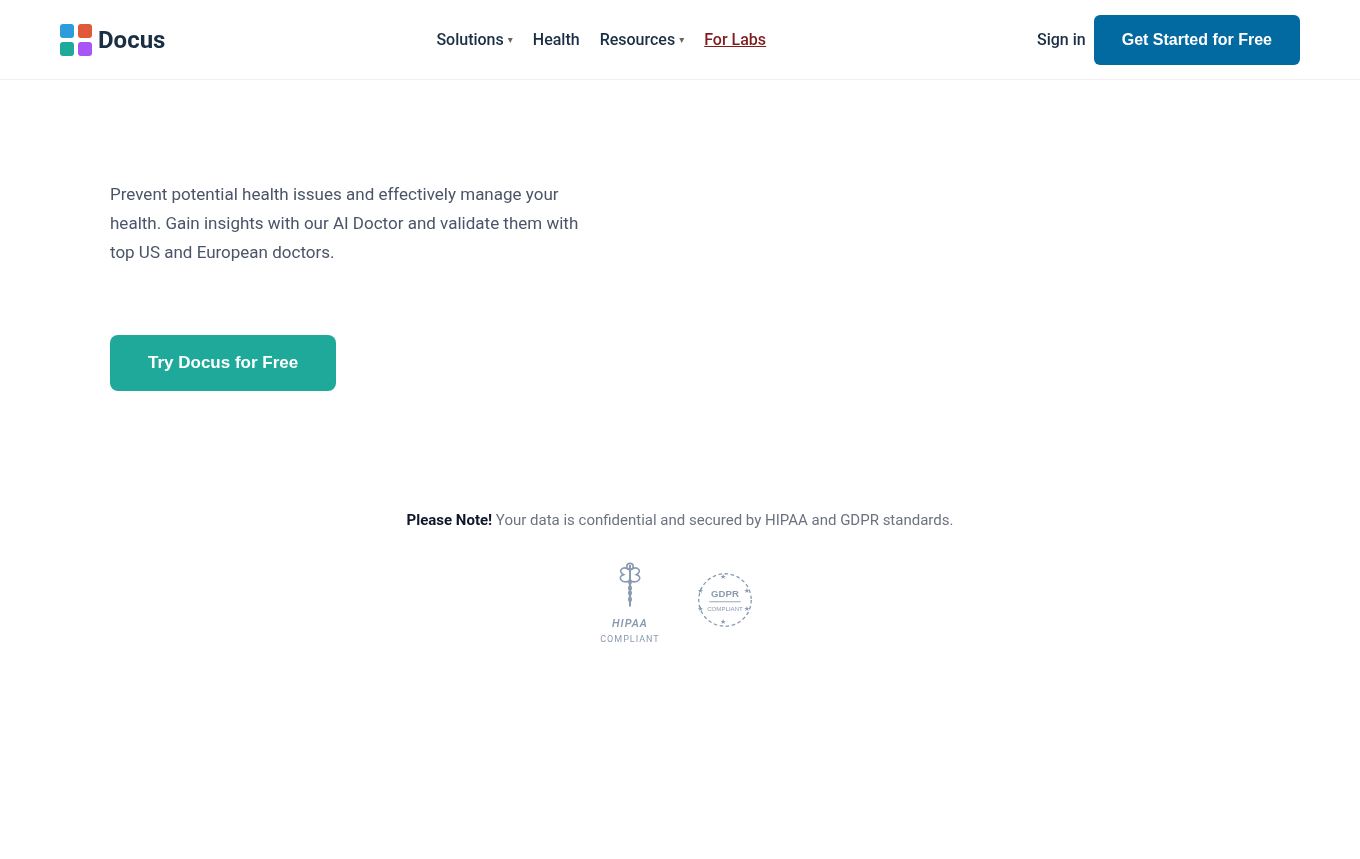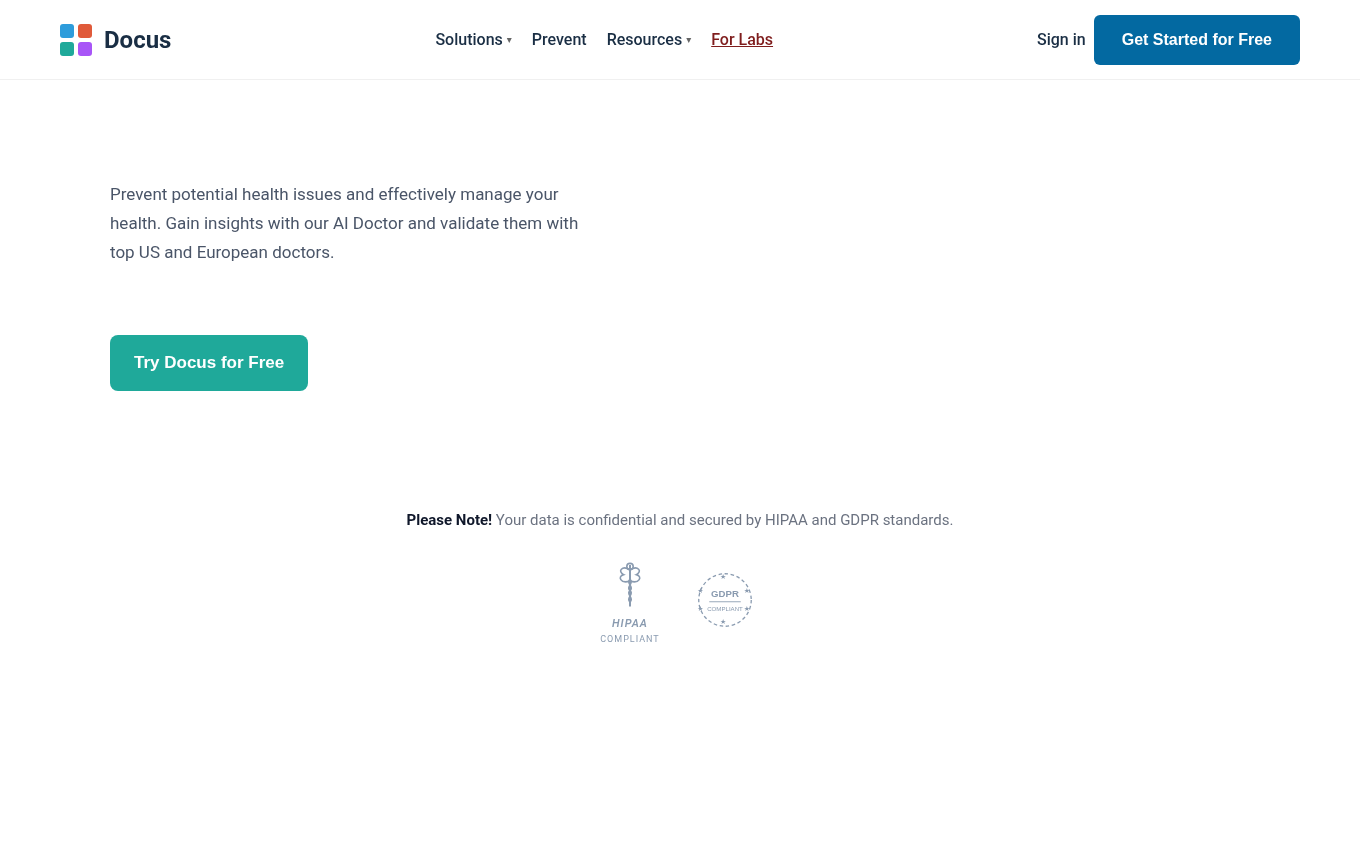--- a/index.html
+++ b/index.html
@@ -11,21 +11,21 @@
       align-items: center;
       justify-content: space-between;
       padding: 0 60px;
       height: 80px;
       border-bottom: 1px solid #f0f0f0;
       background: #fff;
     }
     .nav-logo {
       display: flex;
       align-items: center;
-      gap: 12px;
+      gap: 6px;
       text-decoration: none;
       font-size: 24px;
       font-weight: 700;
       color: #1a2e44;
     }
     .logo-icon {
       width: 32px;
       height: 32px;
     }
     .nav-links {
@@ -97,21 +97,21 @@
       font-size: 17px;
       line-height: 1.7;
       color: #4a5568;
       max-width: 480px;
       margin-bottom: 68px;
     }
     .try-btn {
       background: #1fa99a;
       color: #fff;
       border: none;
-      padding: 18px 24px;
+      padding: 18px 38px;
       border-radius: 8px;
       font-size: 17px;
       font-weight: 600;
       cursor: pointer;
     }
 
     
     .compliance-section {
       text-align: center;
       padding: 60px 20px 40px;
@@ -186,21 +186,21 @@
 
   <ul class="nav-links">
     <li>
       <a href="#">
         <span>Solutions</span>
         <span class="chevron-icon">▾</span>
       </a>
     </li>
     <li>
       <a href="#">
-        <span>Prevent</span>
+        <span>Health</span>
       </a>
     </li>
     <li>
       <a href="#">
         <span>Resources</span>
         <span class="chevron-icon">▾</span>
       </a>
     </li>
     <li>
       <a href="#" class="for-labs">

